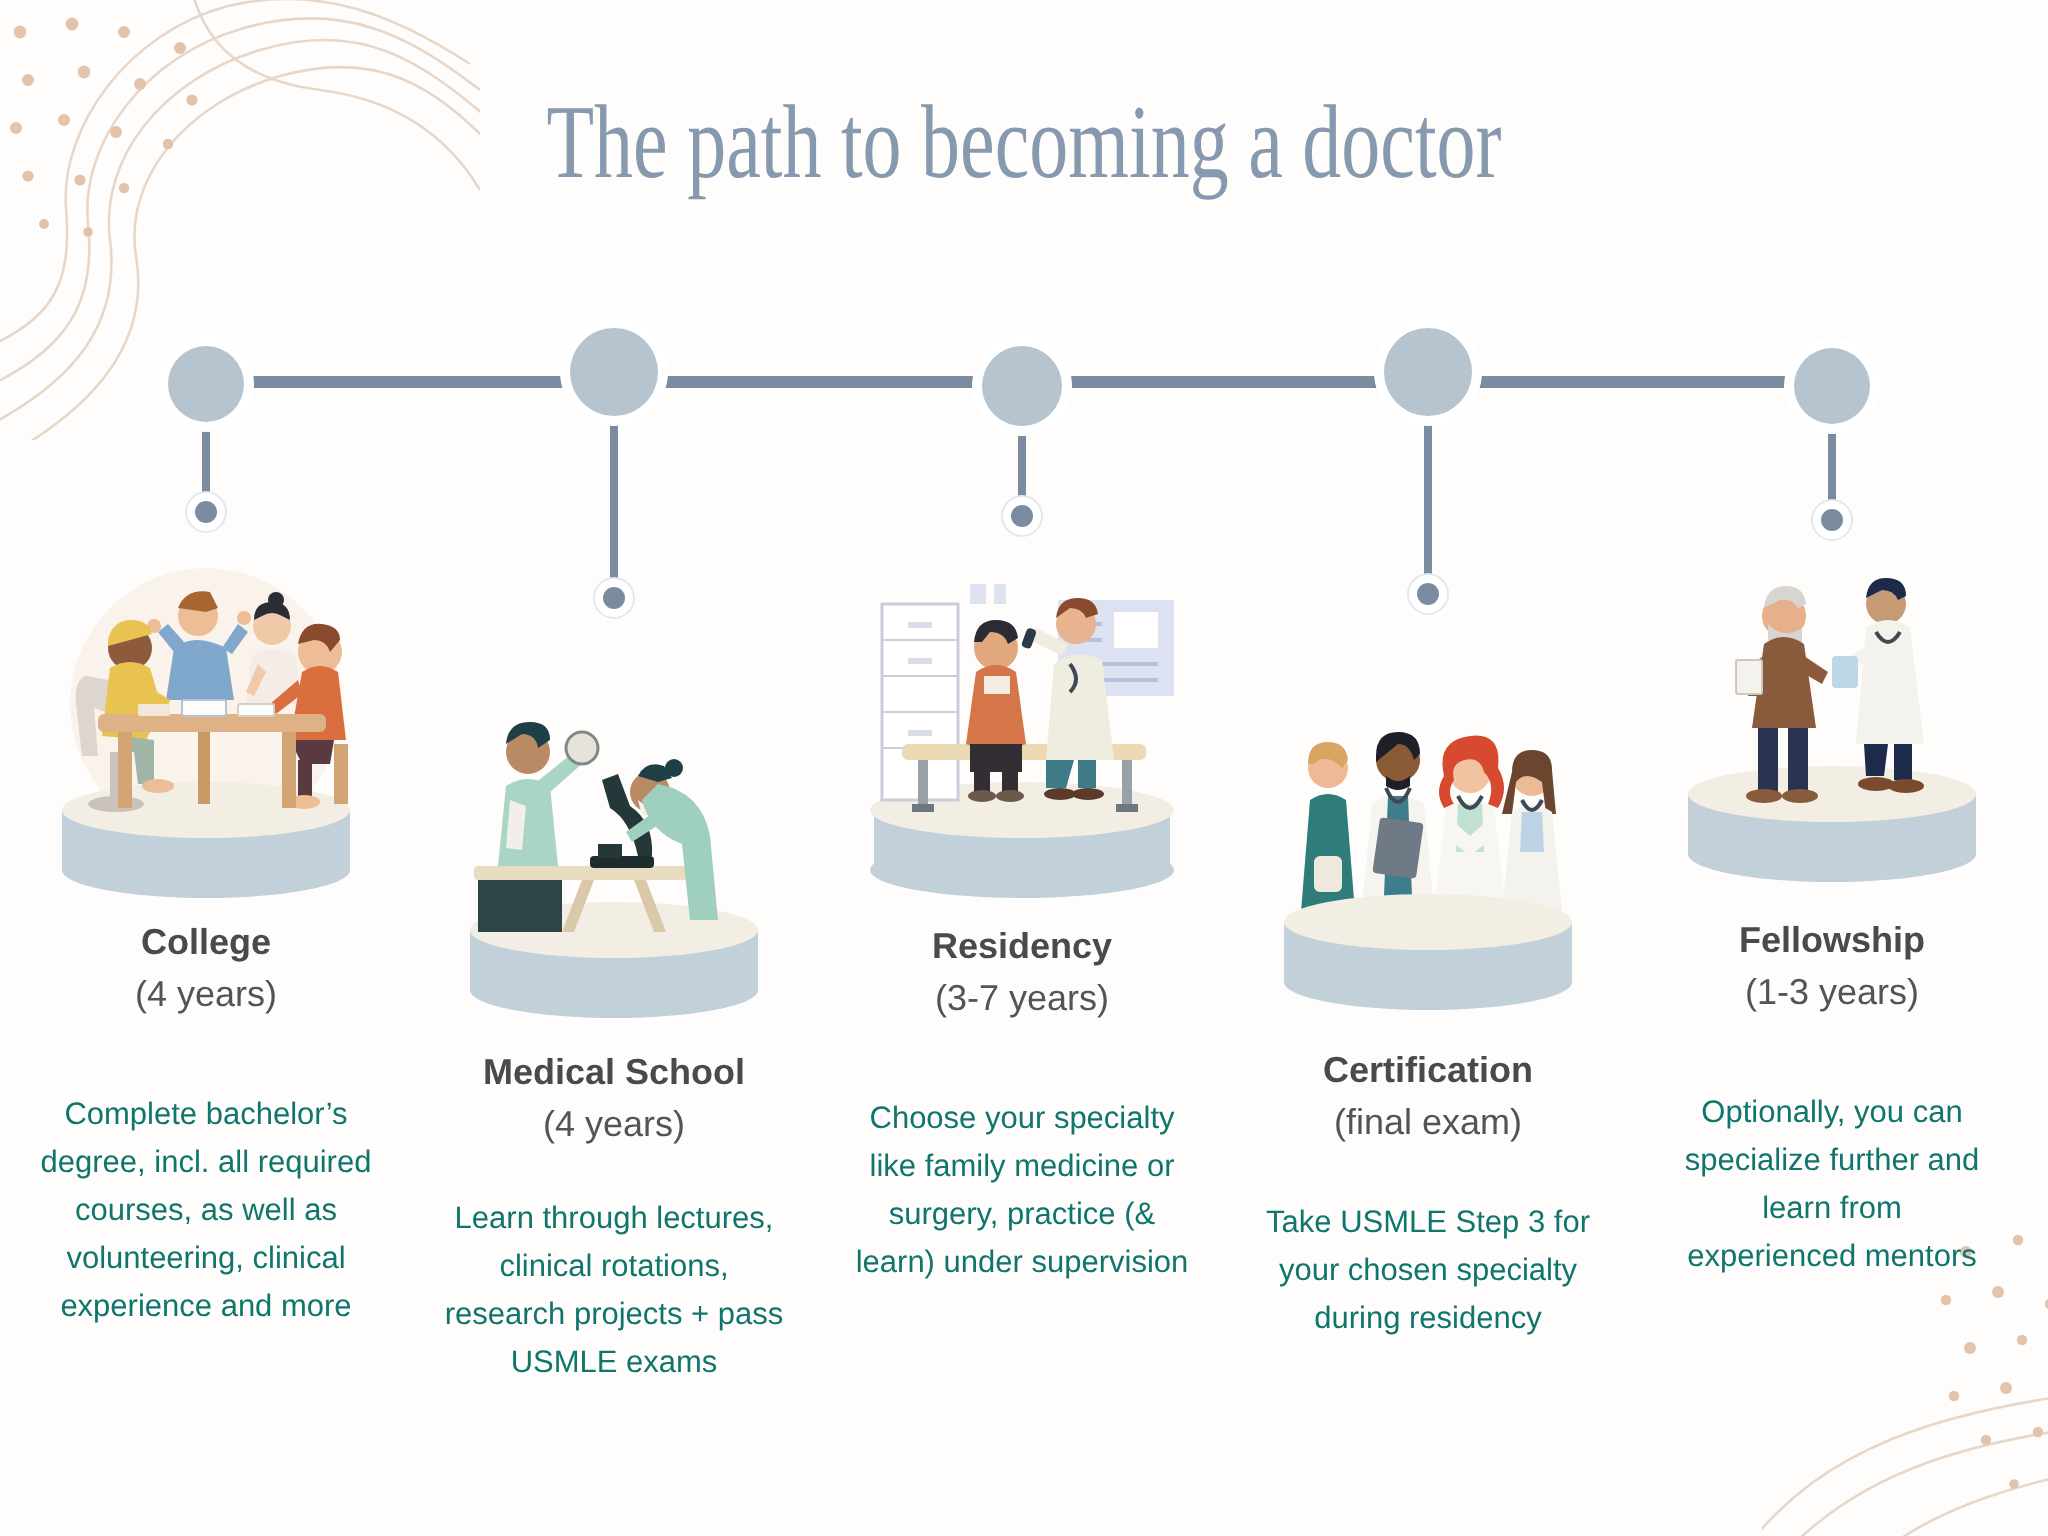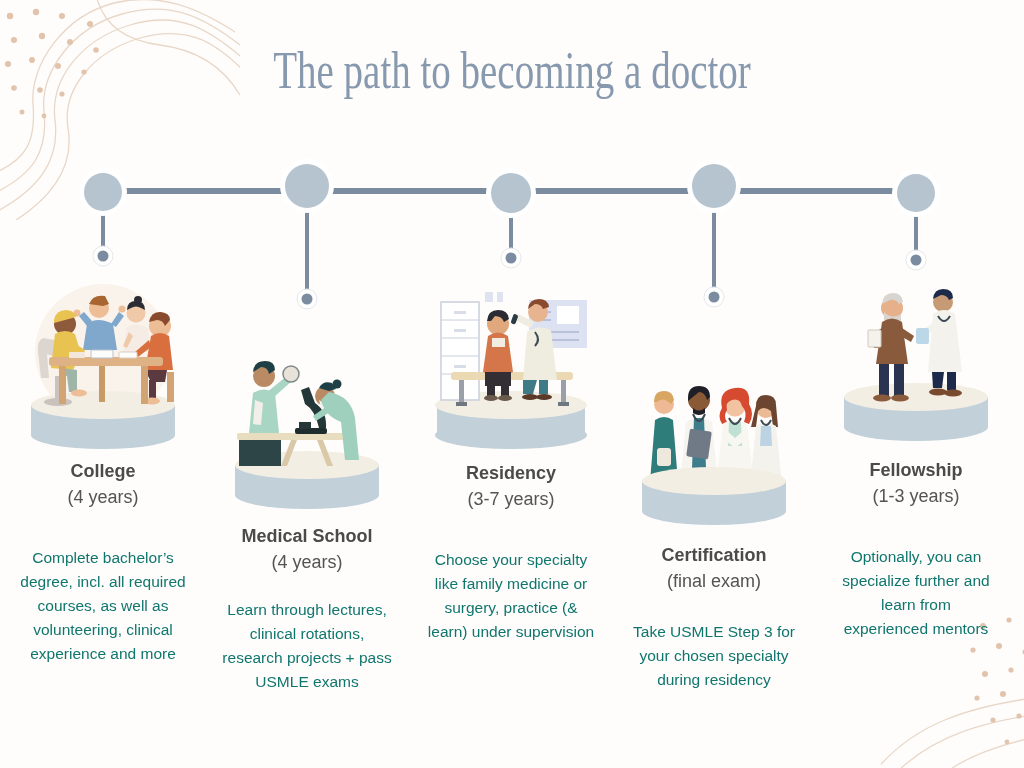--- a/index.html
+++ b/index.html
@@ -329,21 +329,21 @@
         <path d="M124,52 q6,8 0,14" stroke="#3d4a55" stroke-width="2" fill="none"></path>
       </g>
     </svg>
     <div class="stage-text" style="top:460px;">
       <div class="stage-name">Residency</div>
       <div class="stage-duration">(3-7 years)</div>
     </div>
     <div class="stage-desc" style="top:548px;">Choose your specialty like family medicine or surgery, practice (&amp; learn) under supervision</div>
   </div>
 
-  <div class="stage" style="left:614px;margin-top:20px;">
+  <div class="stage" style="left:614px;">
     <svg class="art" style="top:336px;" viewBox="0 0 200 170">
 
       <rect x="28" y="125" width="144" height="30" fill="#c2d0d9"></rect>
       <ellipse cx="100" cy="155" rx="72" ry="14" fill="#c2d0d9"></ellipse>
 
       <g>
         <circle cx="50" cy="48" r="10" fill="#eeb994"></circle>
         <path d="M40,46 q0,-11 10,-11 q9,0 10,9 l-3,4 q-8,-8 -14,-2 z" fill="#d9a662"></path>
         <path d="M36,126 l5,-62 q9,-6 18,0 l5,62 z" fill="#2e7d7a"></path>
         <rect x="43" y="92" width="14" height="18" rx="3" fill="#efe9dd"></rect>

